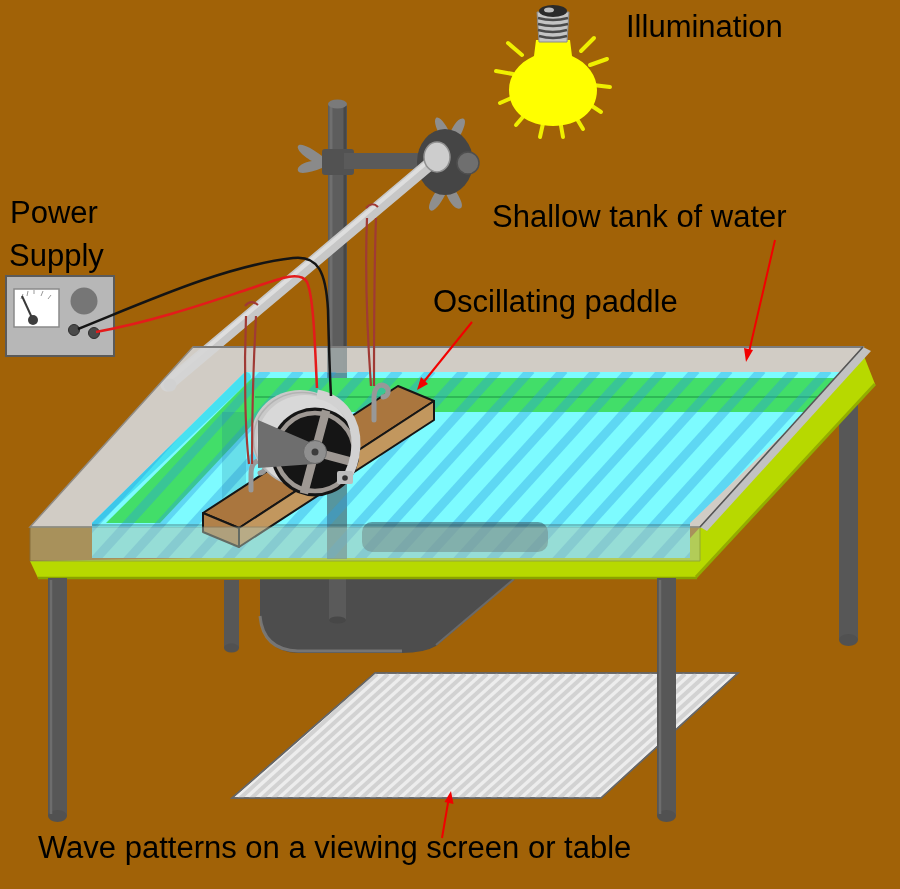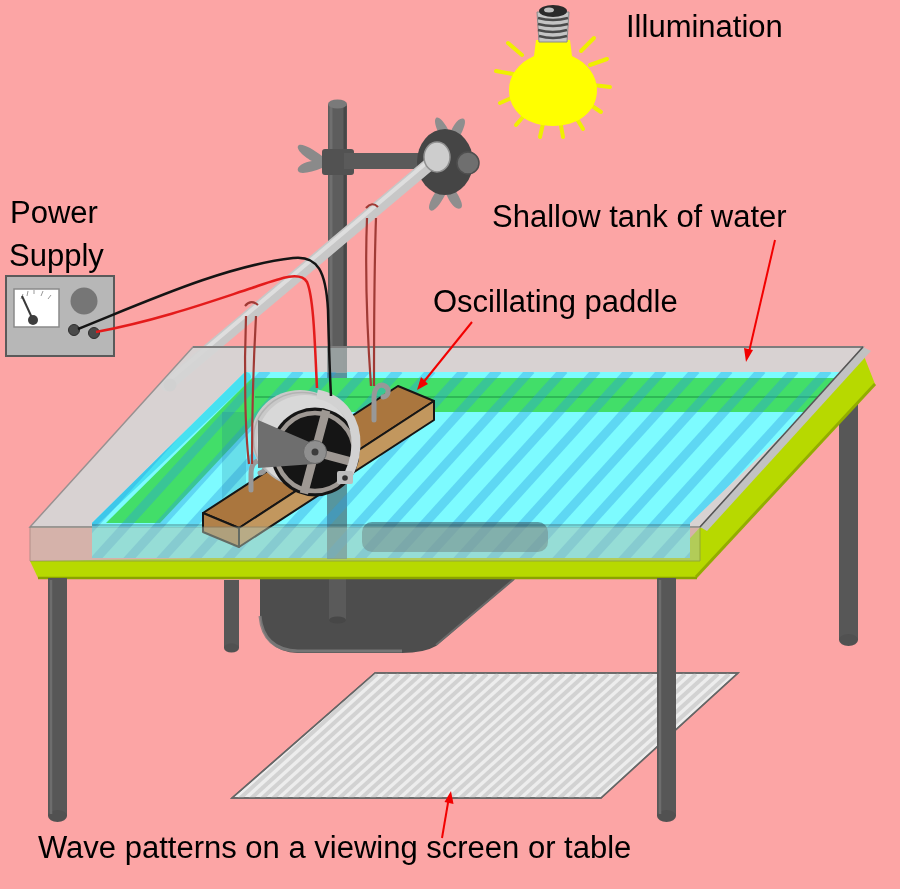--- a/index.html
+++ b/index.html
@@ -1,16 +1,16 @@
 <!DOCTYPE html>
 <html><head>
 <meta charset="utf-8">
 <style>
   html,body{margin:0;padding:0;background:#ffffff;}
-  .stage{position:relative;width:900px;height:889px;background:#fca5a5;overflow:hidden;
+  .stage{position:relative;width:900px;height:889px;background:#a16207;overflow:hidden;
          font-family:"Liberation Sans", sans-serif;}
   svg{display:block}
   text.lbl{font-family:"Liberation Sans", sans-serif;font-size:31px;fill:#000;}
 </style>
 </head>
 <body>
 
 <div class="stage">
 <svg width="900" height="889" viewBox="0 0 900 889">
   <defs>

